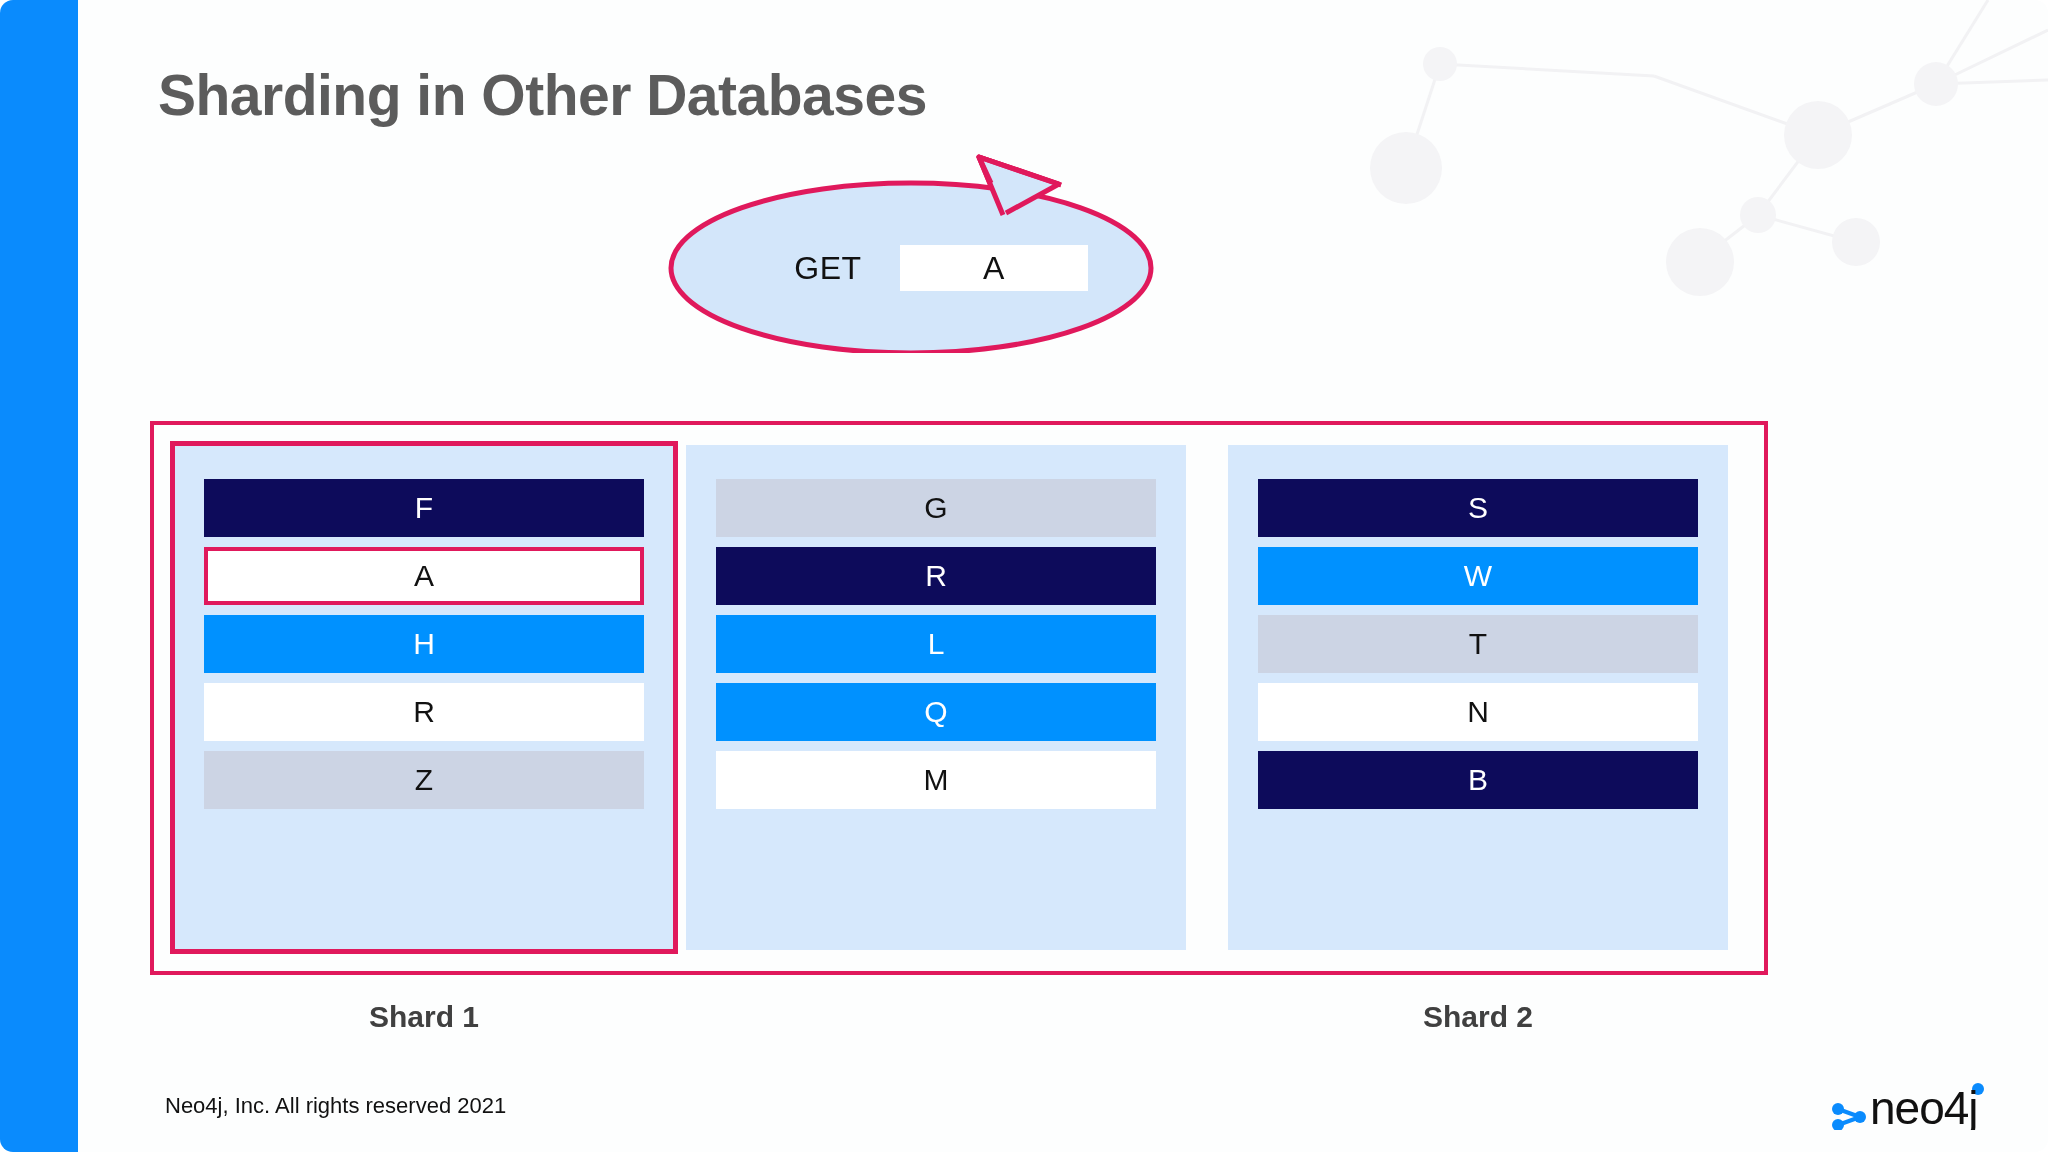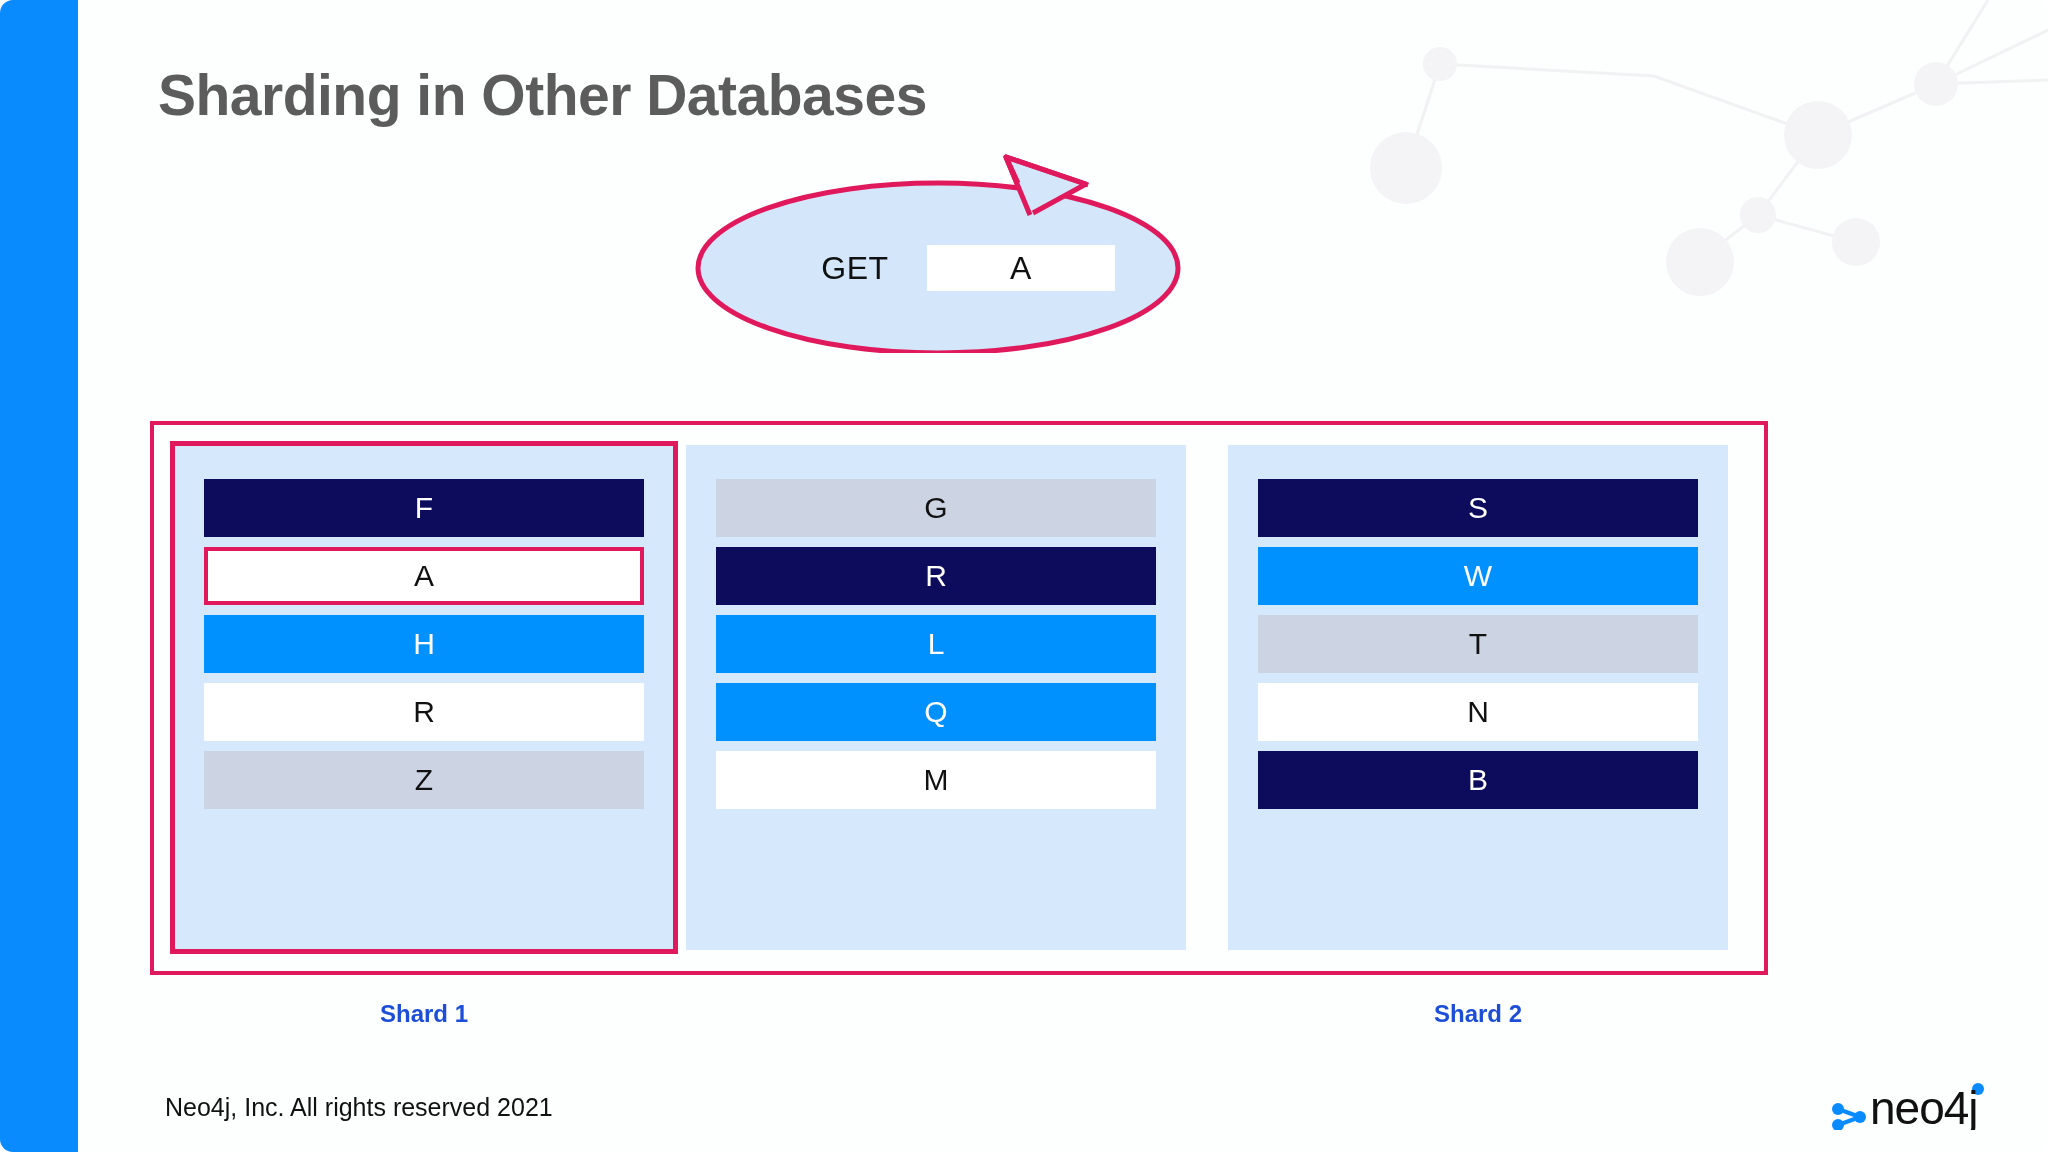--- a/index.html
+++ b/index.html
@@ -45,21 +45,21 @@
     font-size: 57px;
     font-weight: bold;
     color: #5c5c5c;
     letter-spacing: -0.5px;
     white-space: nowrap;
   }
 
   
   #speech-bubble {
     position: absolute;
-    left: 688px;
+    left: 661px;
     top: 183px;
     width: 560px;
     height: 170px;
   }
   #bubble-content {
     position: absolute;
     left: 0; top: 0;
     width: 560px;
     height: 170px;
     display: flex;
@@ -153,34 +153,34 @@
   .key-row.highlighted {
     border: 4px solid #e0195c;
   }
 
   
   .shard-label {
     position: absolute;
     top: 1000px;
     width: 500px;
     text-align: center;
-    font-size: 24px;
+    font-size: 30px;
     font-weight: bold;
-    color: #1d4ed8;
+    color: #404040;
   }
   .shard-label.l1 { left: 174px; }
   .shard-label.l2 { left: 686px; }
   .shard-label.l3 { left: 1228px; }
 
   
   #footer-copyright {
     position: absolute;
     left: 165px;
     top: 1093px;
-    font-size: 25px;
+    font-size: 22px;
     color: #111111;
   }
   #neo4j-logo {
     position: absolute;
     right: 40px;
     top: 1078px;
     width: 178px;
     height: 52px;
   }
 </style>

